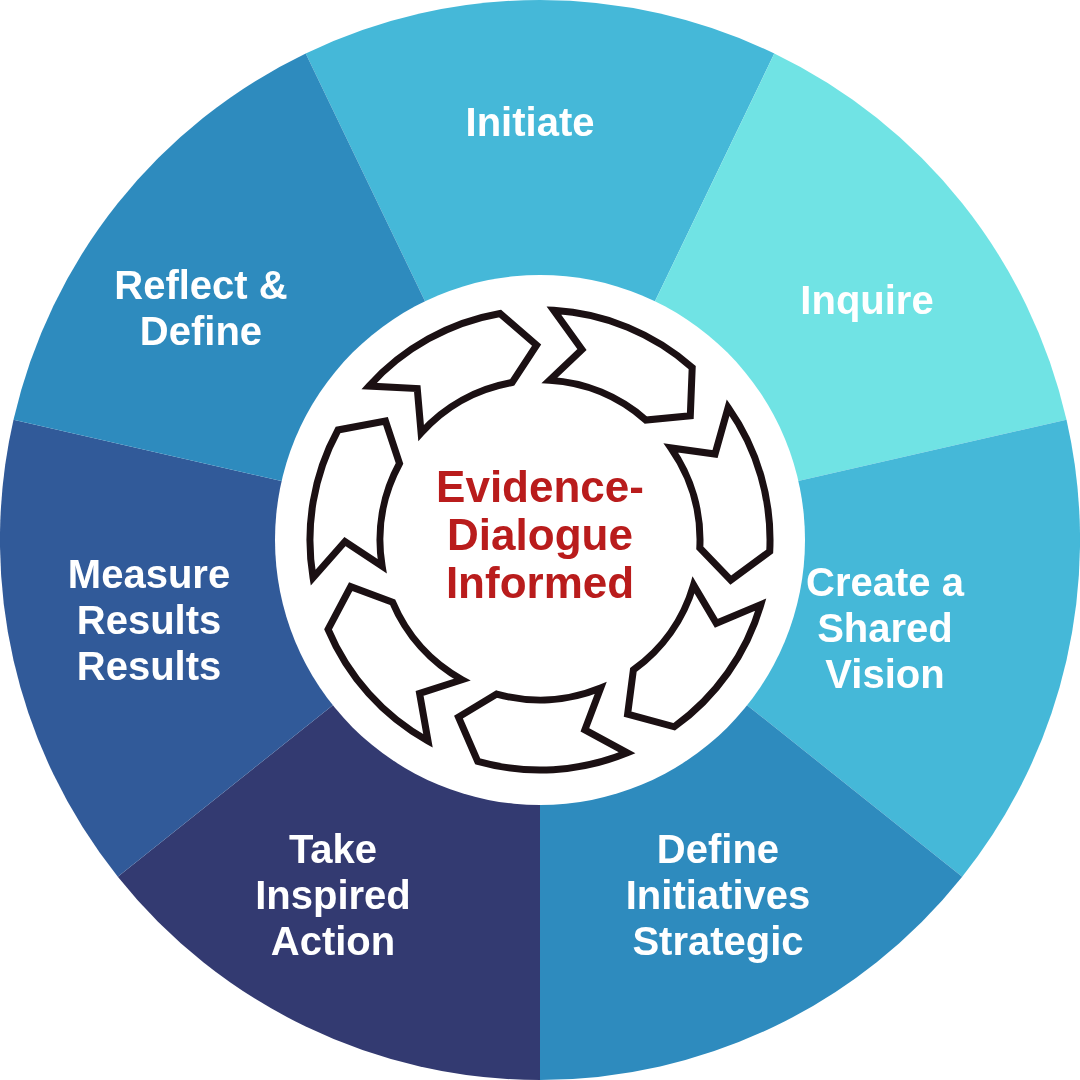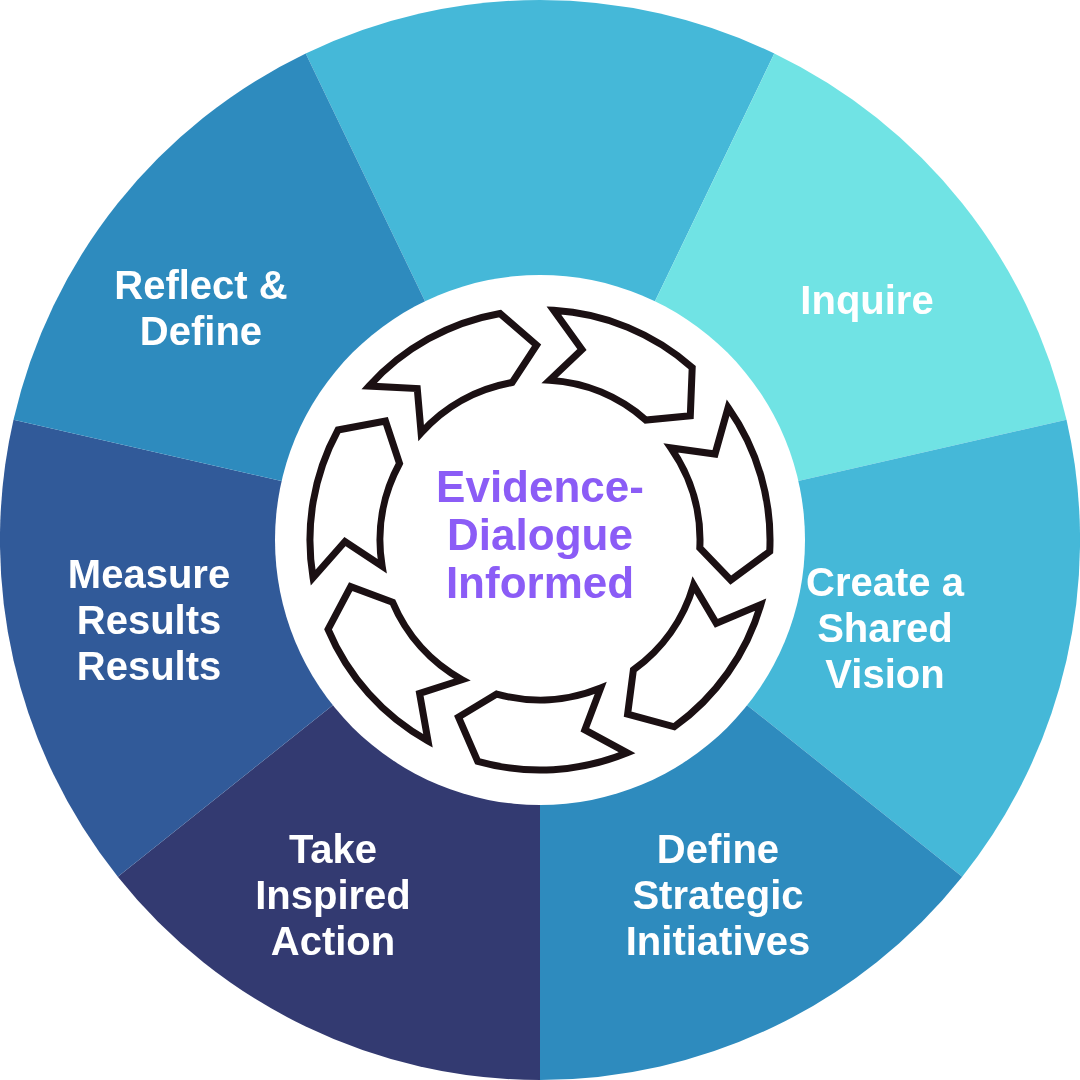--- a/index.html
+++ b/index.html
@@ -8,21 +8,21 @@
     font-family:"Liberation Sans","DejaVu Sans",sans-serif;
   }
   .stage svg{position:absolute;left:0;top:0;}
   .seg-label{
     position:absolute;transform:translate(-50%,-50%);
     text-align:center;color:#ffffff;font-weight:700;
     font-size:40px;line-height:46px;white-space:nowrap;
   }
   .center-label{
     position:absolute;left:540px;top:535px;transform:translate(-50%,-50%);
-    text-align:center;color:#8b5cf6;font-weight:700;
+    text-align:center;color:#b91c1c;font-weight:700;
     font-size:44px;line-height:48px;white-space:nowrap;
   }
 </style>
 </head>
 <body>
 
 <div class="stage">
 
   <svg width="1080" height="1080" viewBox="0 0 1080 1080">
     <g>
@@ -41,35 +41,38 @@
       <path id="cycArrow" d="M -86.2 -213.3 A 230 230 0 0 1 63.4 -221.1 L 82.4 -176.7 L 44.1 -153.8 A 160 160 0 0 0 -59.9 -148.4 L -43.9 -190 Z" transform="rotate(-26)"></path>
       <use href="#cycArrow" transform="rotate(51.43)"></use>
       <use href="#cycArrow" transform="rotate(102.86)"></use>
       <use href="#cycArrow" transform="rotate(154.29)"></use>
       <use href="#cycArrow" transform="rotate(205.71)"></use>
       <use href="#cycArrow" transform="rotate(257.14)"></use>
       <use href="#cycArrow" transform="rotate(308.57)"></use>
     </g>
   </svg>
 
+  <div class="seg-label" style="left:530px;top:122px">
+    <div>Initiate</div>
+  </div>
 
   <div class="seg-label" style="left:867px;top:300px">
     <div>Inquire</div>
   </div>
 
   <div class="seg-label" style="left:885px;top:628px">
     <div>Create a</div>
     <div>Shared</div>
     <div>Vision</div>
   </div>
 
   <div class="seg-label" style="left:718px;top:895px">
     <div>Define</div>
+    <div>Initiatives</div>
     <div>Strategic</div>
-    <div>Initiatives</div>
   </div>
 
   <div class="seg-label" style="left:333px;top:895px">
     <div>Take</div>
     <div>Inspired</div>
     <div>Action</div>
   </div>
 
   <div class="seg-label" style="left:149px;top:620px">
     <div>Measure</div>

